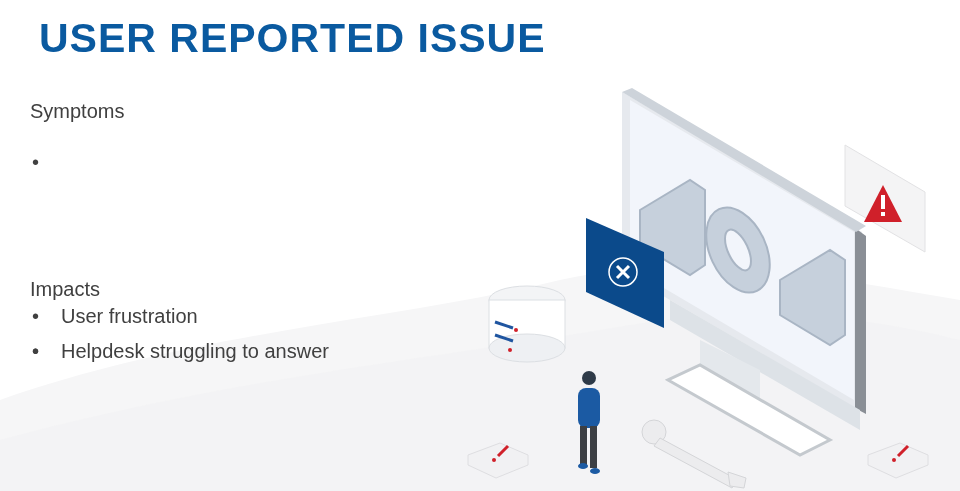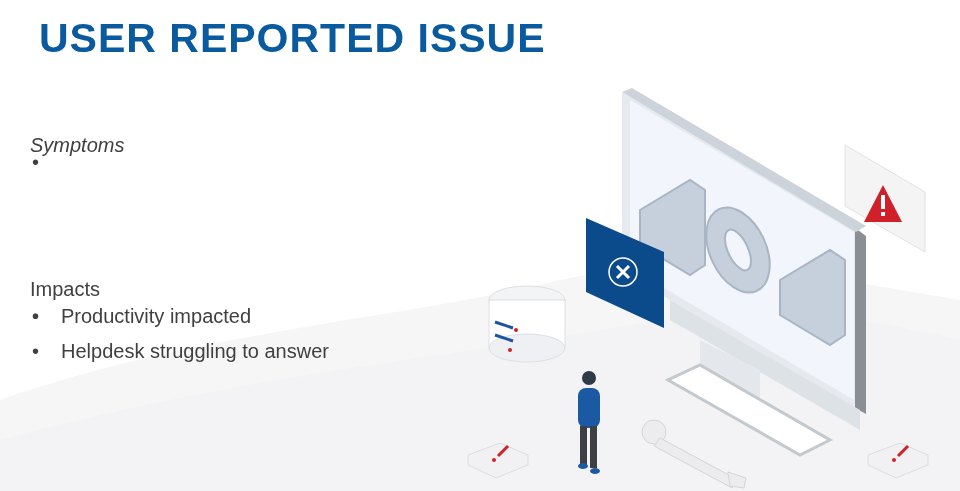--- a/index.html
+++ b/index.html
@@ -17,31 +17,31 @@
 </head>
 <body>
 
 <svg class="bg-wave" viewBox="0 0 960 491">
   <path d="M0 400 C200 330 400 320 560 280 C700 250 840 280 960 300 L960 491 L0 491 Z" fill="#f6f6f7"></path>
   <path d="M0 440 C220 380 420 360 600 330 C760 300 880 320 960 340 L960 491 L0 491 Z" fill="#f1f1f3" opacity="0.6"></path>
 </svg>
 
 <h1 class="title">USER REPORTED ISSUE</h1>
 
-<div class="section-head" style="top:134px;font-style:italic;">Symptoms</div>
+<div class="section-head" style="top:100px;">Symptoms</div>
 <ul class="bullet-list sym-list" style="top:150px;">
   <li>
     <span class="dot">•</span>
   </li>
 </ul>
 
 <div class="section-head" style="top:278px;text-align:center;">Impacts</div>
 <ul class="bullet-list" style="top:299px;">
+  <li><span class="dot">•</span><span>User frustration</span></li>
   <li><span class="dot">•</span></li>
-  <li><span class="dot">•</span><span>Productivity impacted</span></li>
   <li><span class="dot">•</span><span>Helpdesk struggling to answer</span></li>
 </ul>
 
 <svg class="illustration" viewBox="460 80 500 411">
 
   <g>
     <polygon points="622,92 862,232 862,412 622,272" fill="#e6e9ee"></polygon>
     <polygon points="630,100 854,232 854,400 630,268" fill="#f2f5fb"></polygon>
     <polygon points="855,228 866,236 866,414 855,408" fill="#8a8f96"></polygon>
     <polygon points="622,92 632,88 866,226 856,232" fill="#cdd3da"></polygon>

